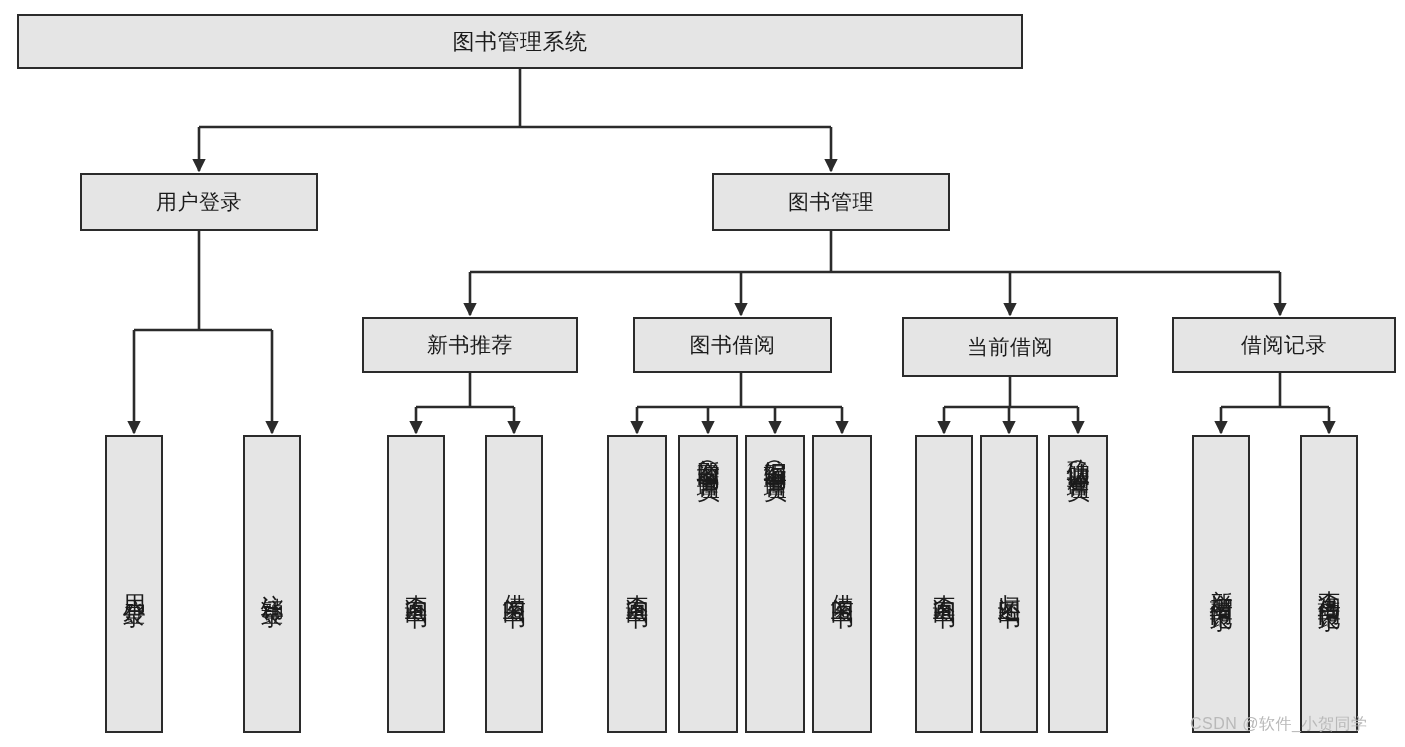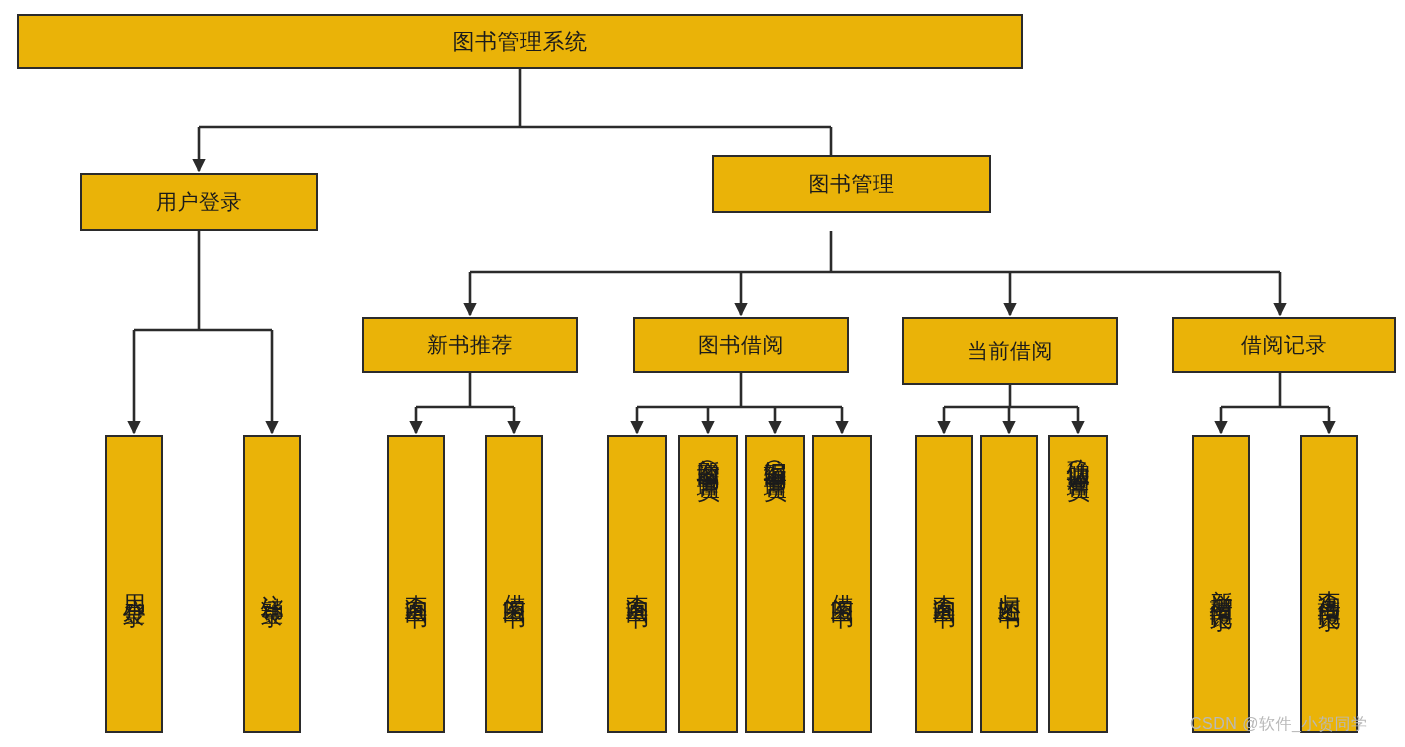--- a/index.html
+++ b/index.html
@@ -14,21 +14,21 @@
   }
   svg.edges{
     position:absolute;
     left:0; top:0;
     width:1405px; height:747px;
     pointer-events:none;
   }
   .node{
     position:absolute;
     box-sizing:border-box;
-    background:#eab308;
+    background:#e5e5e5;
     border:2px solid #2b2b2b;
     display:flex;
     align-items:center;
     justify-content:center;
     color:#1b1b1b;
   }
   .node .label{
     display:block;
     line-height:1.18;
     letter-spacing:0.5px;
@@ -115,31 +115,31 @@
       </g>
   </svg>
 
   <div class="node horiz root" style="left:17px; top:14px; width:1006px; height:55px;">
     <span class="label">图书管理系统</span>
   </div>
 
   <div class="node horiz" style="left:80px; top:173px; width:238px; height:58px;">
     <span class="label">用户登录</span>
   </div>
-  <div class="node horiz" style="left:712px; top:155px; width:279px; height:58px;">
+  <div class="node horiz" style="left:712px; top:173px; width:238px; height:58px;">
     <span class="label">图书管理</span>
   </div>
 
   <div class="node horiz" style="left:362px; top:317px; width:216px; height:56px;text-align:right;">
     <span class="label">新书推荐</span>
   </div>
-  <div class="node horiz" style="left:633px; top:317px; width:216px; height:56px;">
+  <div class="node horiz" style="left:633px; top:317px; width:199px; height:56px;">
     <span class="label">图书借阅</span>
   </div>
-  <div class="node horiz" style="left:902px; top:317px; width:216px; height:68px;">
+  <div class="node horiz" style="left:902px; top:317px; width:216px; height:60px;">
     <span class="label">当前借阅</span>
   </div>
   <div class="node horiz" style="left:1172px; top:317px; width:224px; height:56px;">
     <span class="label">借阅记录</span>
   </div>
 
   <div class="node vert" style="left:105px; top:435px; width:58px; height:298px;">
     <span class="label">用户登录</span>
   </div>
   <div class="node vert" style="left:243px; top:435px; width:58px; height:298px;">

